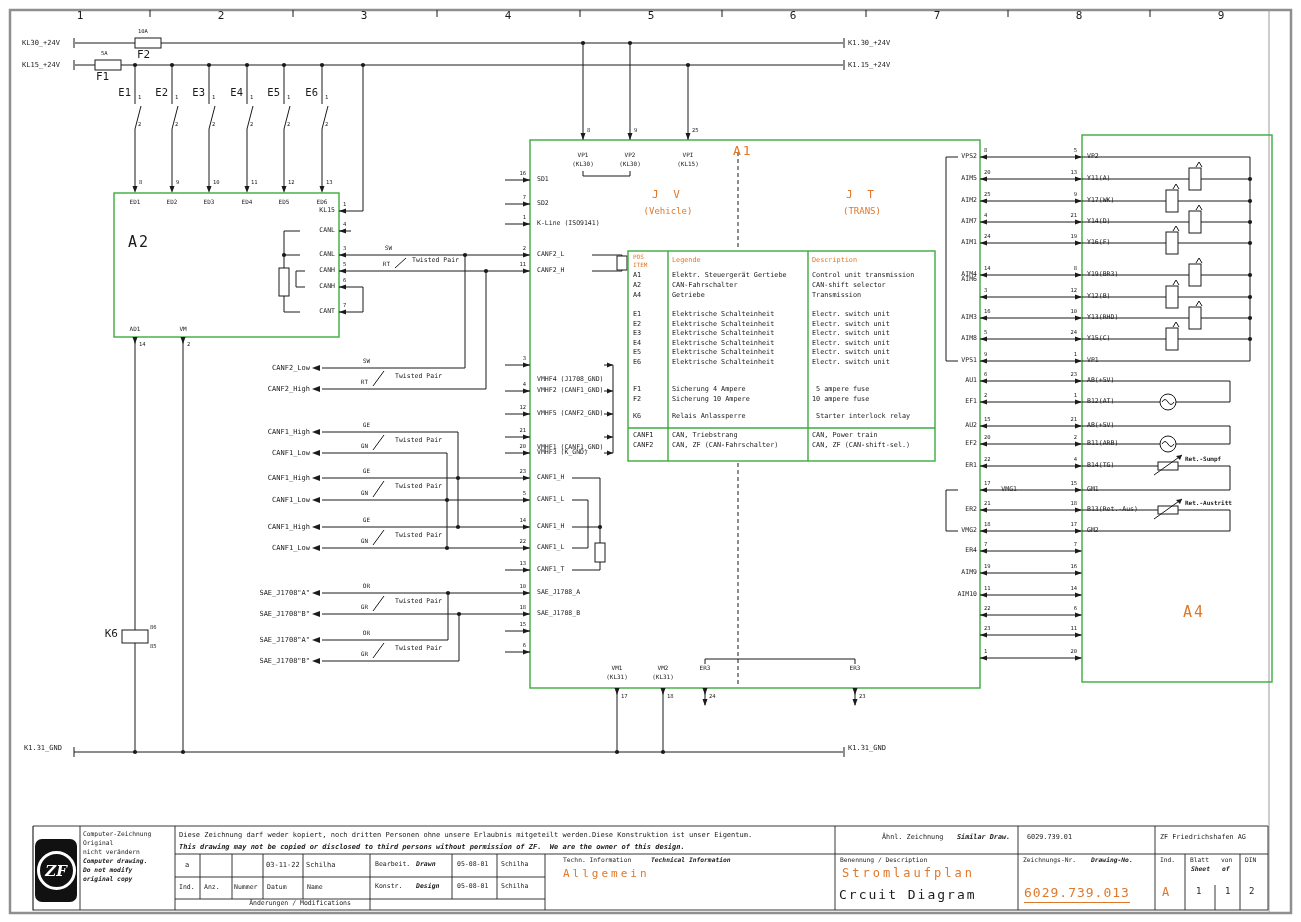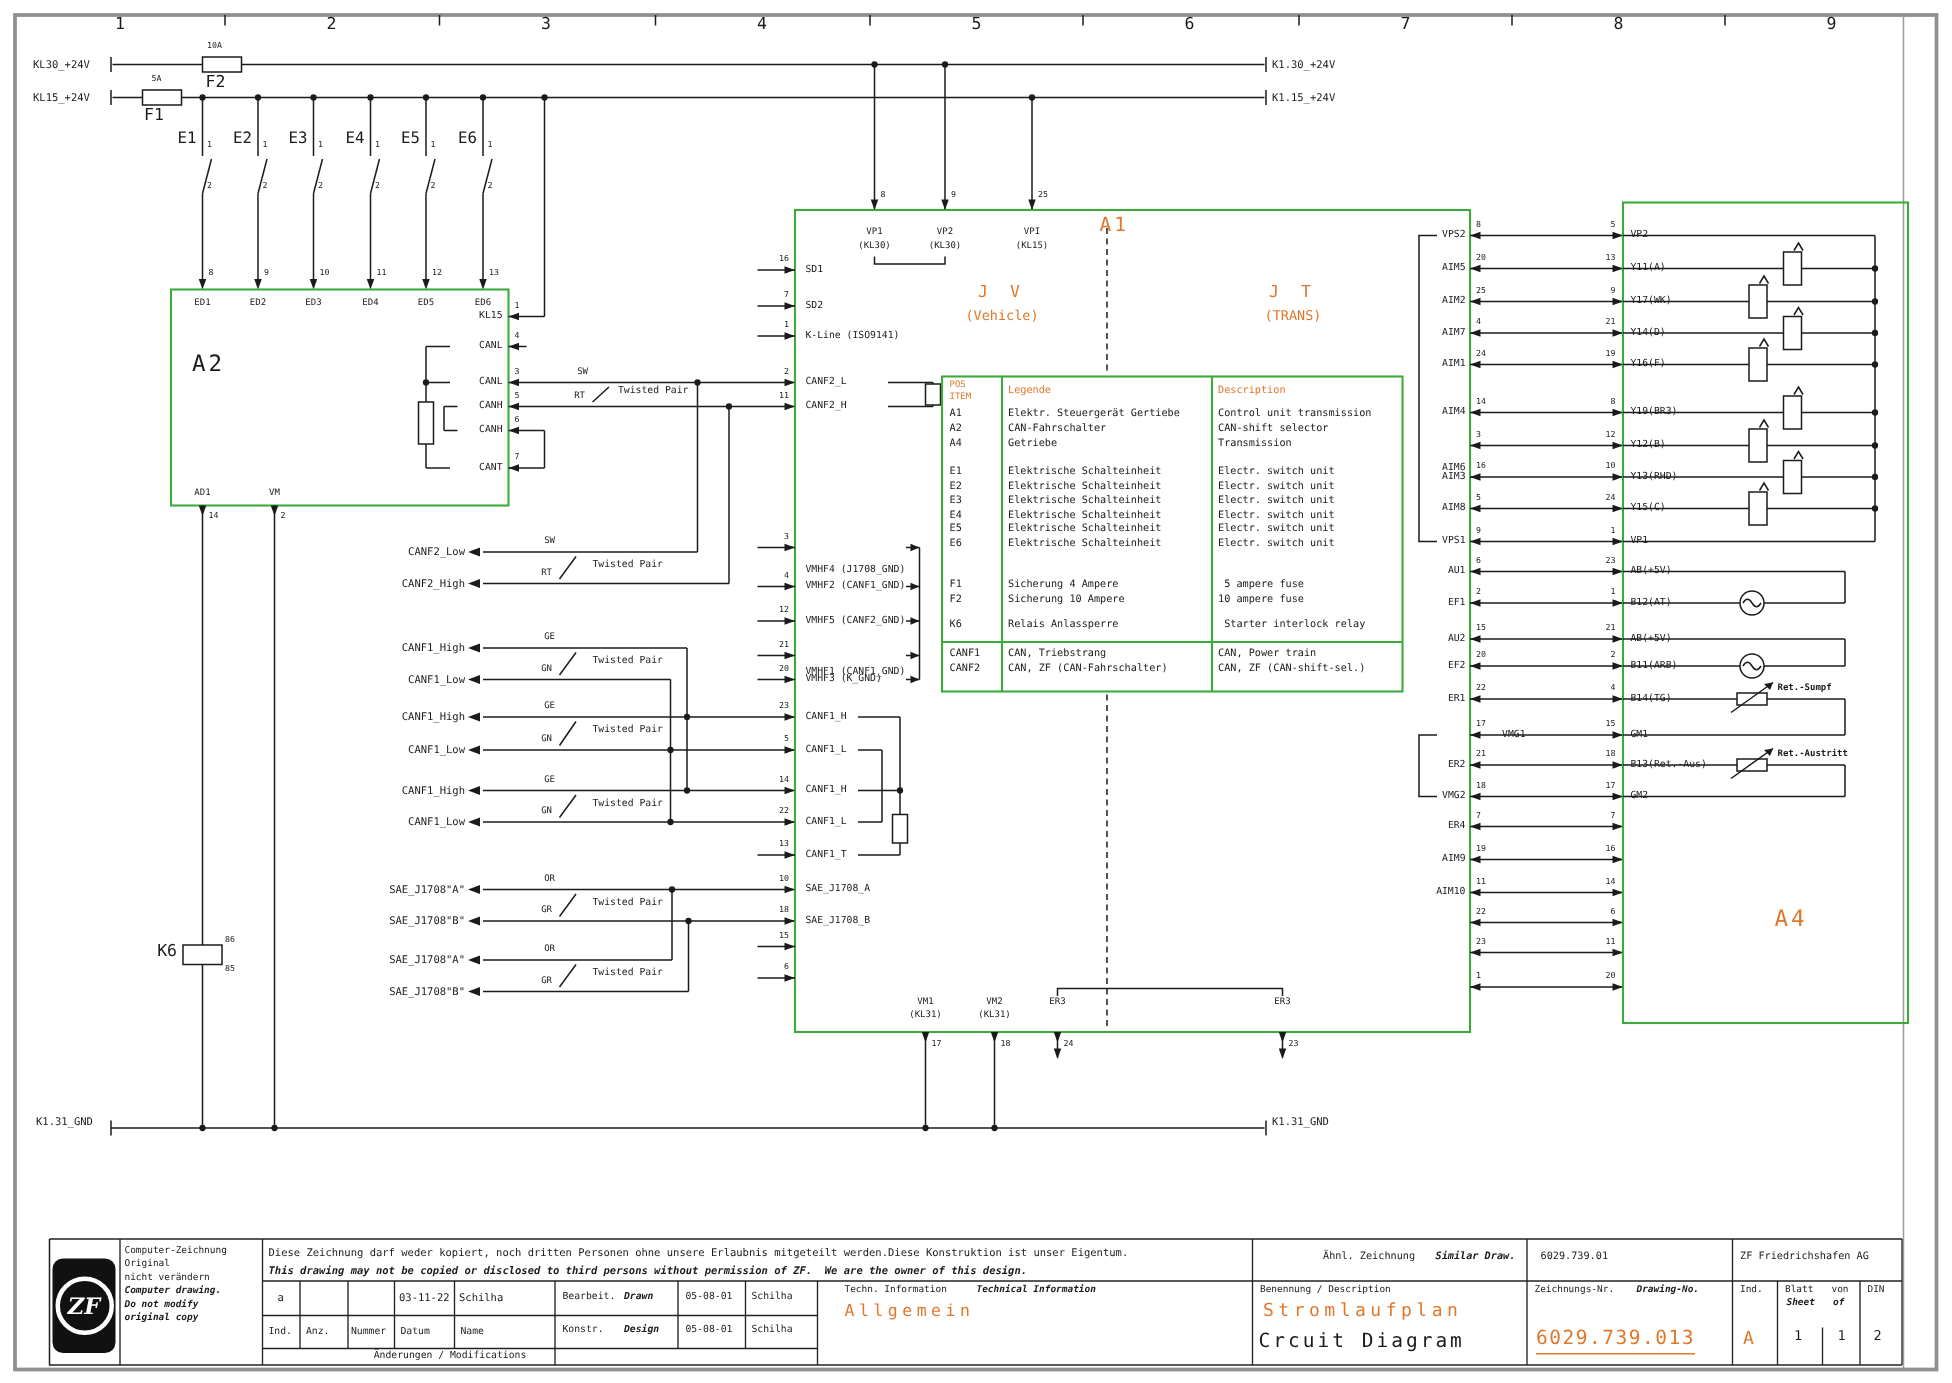--- a/index.html
+++ b/index.html
@@ -710,21 +710,21 @@
       <div class="t s5 r" style="left: 1077px; top: 212px;">21</div>
       <div class="t s65" style="left: 1087px; top: 217.5px;">Y14(D)</div>
       <div class="t s65 r" style="left: 977px; top: 238.5px;">AIM1</div>
       <div class="t s5" style="left: 984px; top: 233px;">24</div>
       <div class="t s5 r" style="left: 1077px; top: 233px;">19</div>
       <div class="t s65" style="left: 1087px; top: 238.5px;">Y16(F)</div>
       <div class="t s65 r" style="left: 977px; top: 270.5px;">AIM4</div>
       <div class="t s5" style="left: 984px; top: 265px;">14</div>
       <div class="t s5 r" style="left: 1077px; top: 265px;">8</div>
       <div class="t s65" style="left: 1087px; top: 270.5px;">Y19(BR3)</div>
-      <div class="t s65 r" style="left: 977px; top: 308px; text-align: right;">AIM6</div>
+      <div class="t s65 r" style="left: 977px; top: 276px; text-align: right;">AIM6</div>
       <div class="t s5" style="left: 984px; top: 287px;">3</div>
       <div class="t s5 r" style="left: 1077px; top: 287px;">12</div>
       <div class="t s65" style="left: 1087px; top: 292.5px;">Y12(B)</div>
       <div class="t s65 r" style="left: 977px; top: 313.5px;">AIM3</div>
       <div class="t s5" style="left: 984px; top: 308px;">16</div>
       <div class="t s5 r" style="left: 1077px; top: 308px;">10</div>
       <div class="t s65" style="left: 1087px; top: 313.5px;">Y13(RHD)</div>
       <div class="t s65 r" style="left: 977px; top: 334.5px;">AIM8</div>
       <div class="t s5" style="left: 984px; top: 329px;">5</div>
       <div class="t s5 r" style="left: 1077px; top: 329px;">24</div>

